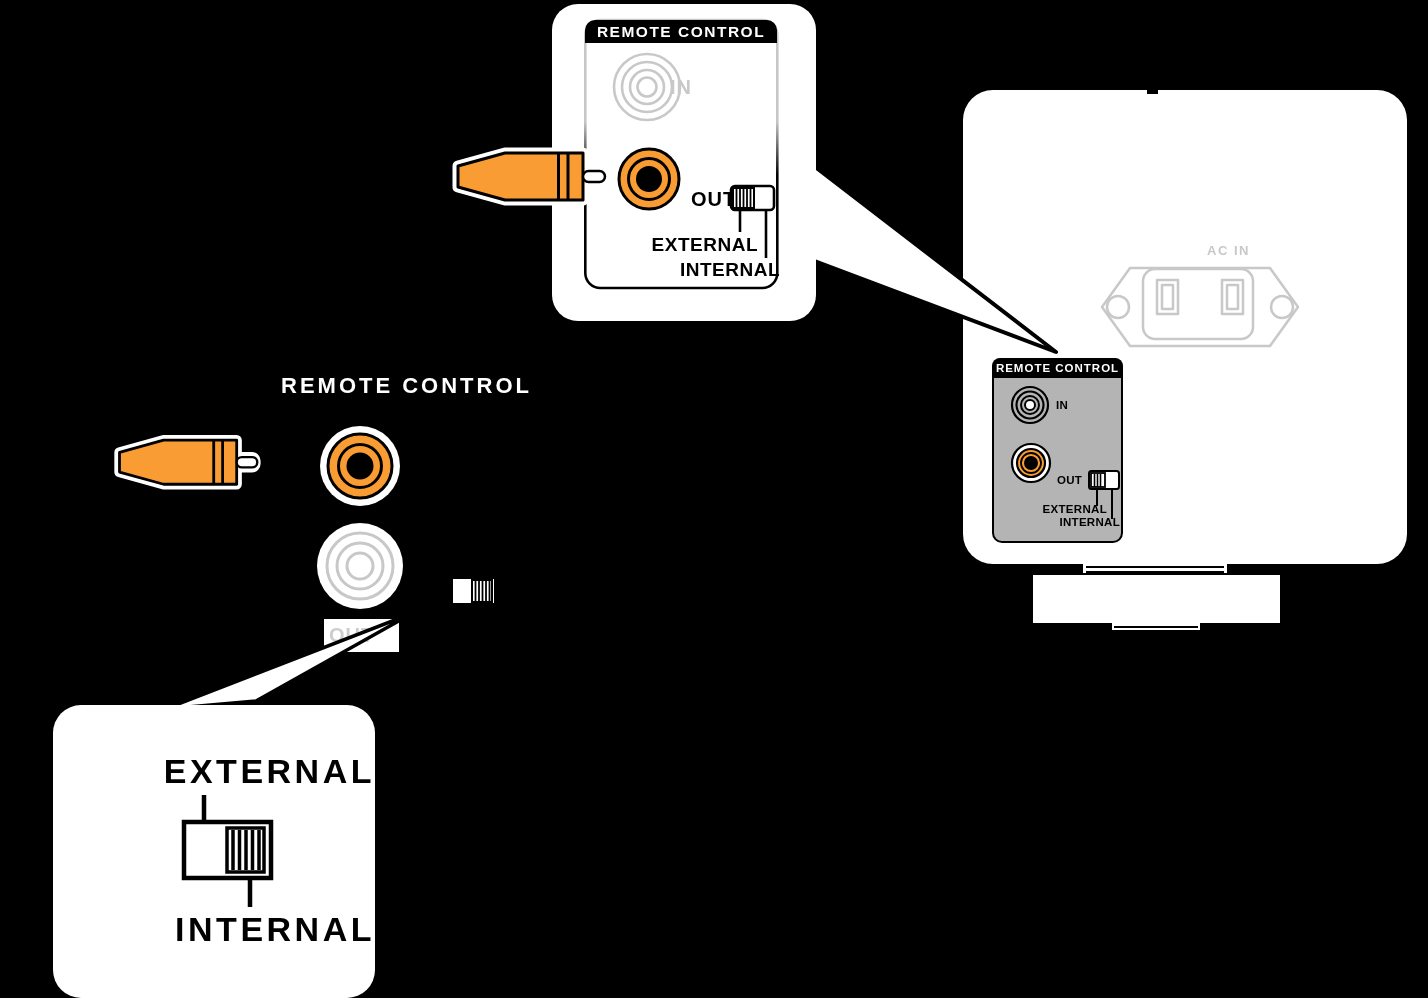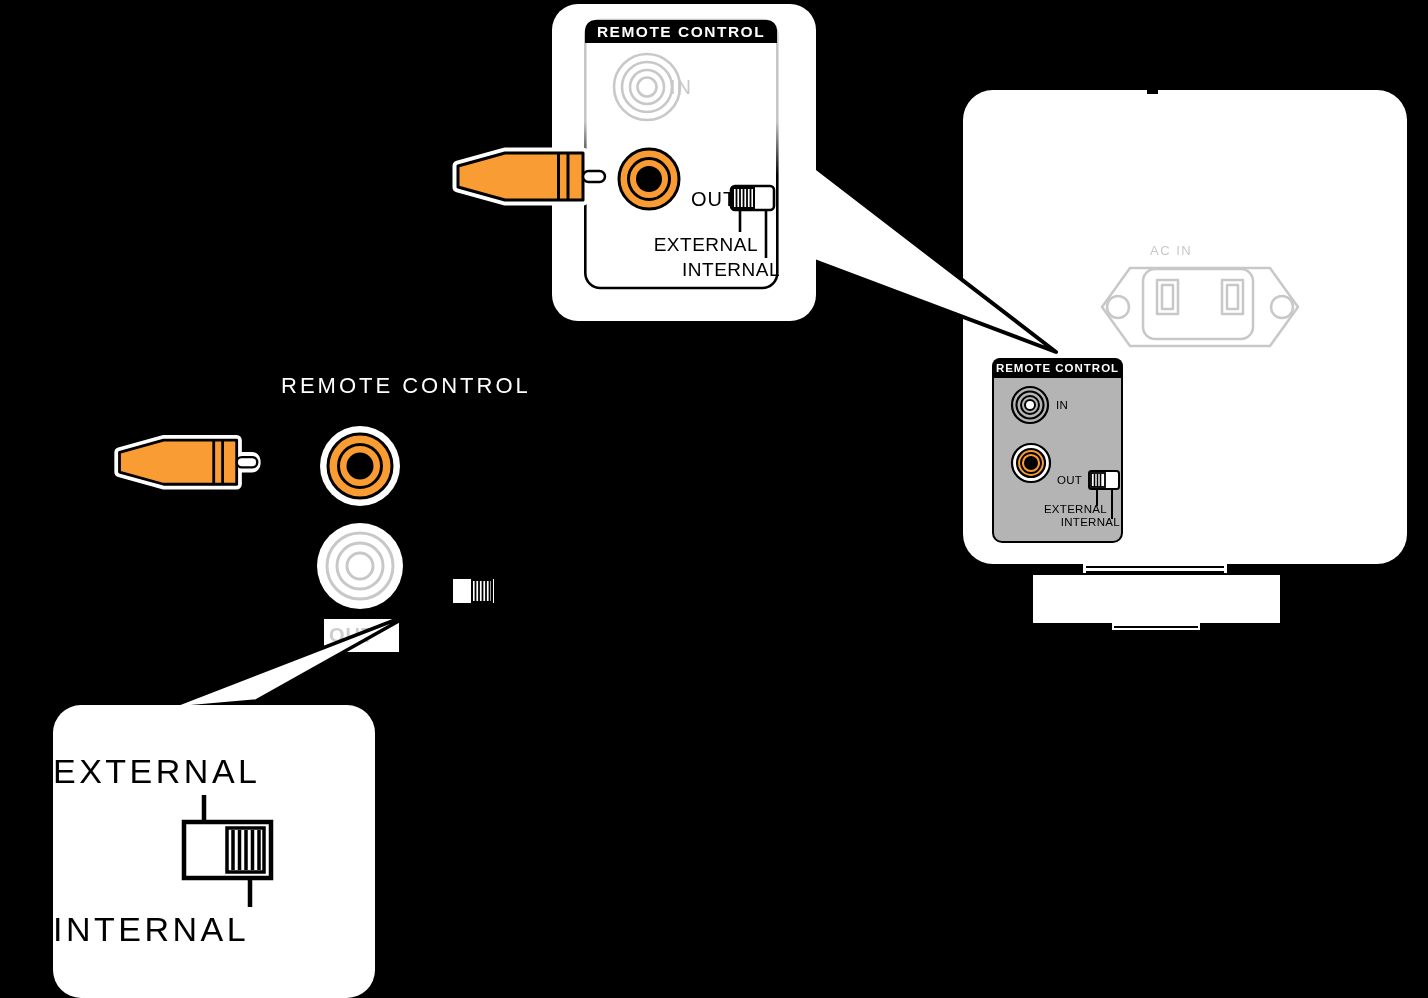--- a/index.html
+++ b/index.html
@@ -1,33 +1,33 @@
 <!DOCTYPE html>
 <html><head>
 <meta charset="utf-8">
 <style>
   html,body{margin:0;padding:0;background:#000;}
   #stage{position:relative;width:1428px;height:998px;background:#000;overflow:hidden;
          font-family:"Liberation Sans",sans-serif;}
   .abs{position:absolute;}
-  .txt{font-weight:normal;white-space:nowrap;}
+  .txt{font-weight:bold;white-space:nowrap;}
   
   .callout-box{background:#fff;border-radius:26px;}
   .panel-header{background:#000;color:#fff;text-align:center;border-radius:10px 10px 0 0;
                 display:flex;align-items:center;justify-content:center;}
   .hdr-lg{font-size:15.5px;font-weight:bold;letter-spacing:1.5px;}
   .hdr-sm{font-size:11.5px;font-weight:bold;letter-spacing:1px;}
   .gray-label{color:#C8C8C8;}
   .black-label{color:#000;}
   .lbl-20{font-size:20px;letter-spacing:1px;}
   .lbl-19{font-size:19px;letter-spacing:.5px;}
   .lbl-11{font-size:11.5px;letter-spacing:.3px;}
   .lbl-34{font-size:34px;letter-spacing:3.5px;}
   .r-align{text-align:right;}
-  .c-align{text-align:left;}
+  .c-align{text-align:right;}
   
   .unit-body{background:#fff;border-radius:30px;}
   .remote-panel{background:#B4B4B4;border:2.5px solid #000;border-radius:10px;box-sizing:border-box;}
   .blk{background:#000;}
   .wht{background:#fff;}
   .out-chip{background:#fff;color:#CDCDCD;font-weight:bold;font-size:20px;
             letter-spacing:1px;line-height:33px;padding-left:5px;}
 </style>
 </head>
 <body>

